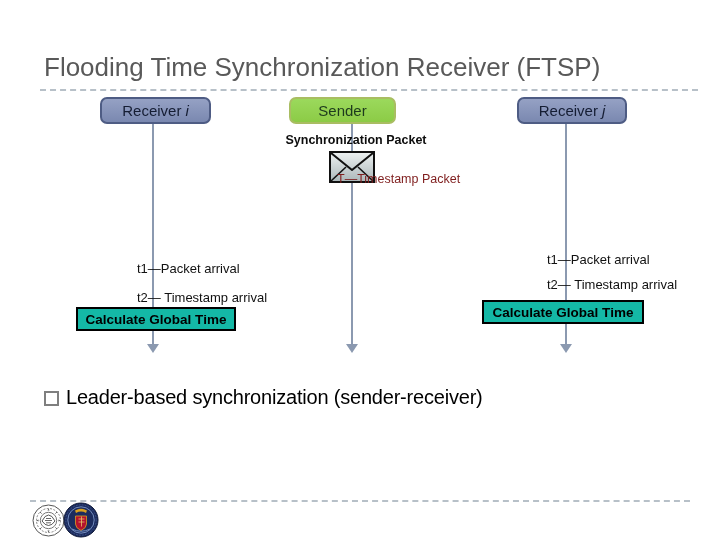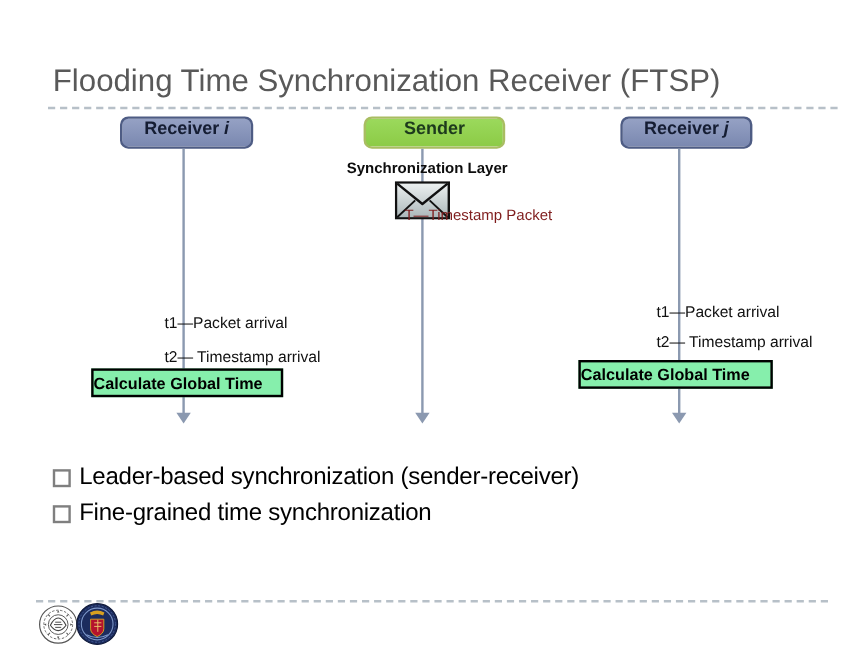--- a/index.html
+++ b/index.html
@@ -11,34 +11,34 @@
   .page-title{
     left:44px;top:52px;font-size:26px;color:#595959;letter-spacing:0;
     font-weight:400;white-space:nowrap;
   }
   .divider{height:0;border-top:2px dashed #b7c0c8;}
   .title-divider{left:40px;top:89px;width:658px;}
   .bottom-divider{left:30px;top:500px;width:660px;}
 
   .node-box{
     top:97px;height:27px;border-radius:7px;border:2px solid;
-    display:flex;align-items:flex-start;justify-content:center;
-    font-weight:bold;font-size:15px;box-sizing:border-box;white-space:nowrap;
+    display:flex;align-items:center;justify-content:center;
+    font-weight:normal;font-size:15px;box-sizing:border-box;white-space:nowrap;
   }
   .node-receiver{
     background:linear-gradient(#95a1c4,#7a88b0);
     border-color:#4e5c84;color:#151d33;
   }
   .node-sender{
     background:linear-gradient(#9bd95c,#8ccb46);
     border-color:#a9bd62;color:#1d3a1d;
   }
   .suffix-italic{font-style:italic;margin-left:4px;}
   #box-receiver-i{left:100px;width:111px;}
-  #box-sender{left:303px;width:118px;}
+  #box-sender{left:289px;width:107px;}
   #box-receiver-j{left:517px;width:110px;}
 
   .timeline{width:2px;top:124px;height:221px;background:#8b99b0;}
   #tl-left{left:152px;}
   #tl-sender{left:351px;}
   #tl-right{left:565px;}
   .arrowhead{
     width:0;height:0;top:344px;
     border-left:6px solid transparent;border-right:6px solid transparent;
     border-top:9px solid #8b99b0;
@@ -55,22 +55,22 @@
   .t-label{
     left:337px;top:172px;font-size:12.5px;color:#7f1d1d;white-space:nowrap;z-index:3;
   }
   .event-label{font-size:13px;color:#111;white-space:nowrap;}
   #left-t1{left:137px;top:261px;}
   #left-t2{left:137px;top:290px;}
   #right-t1{left:547px;top:252px;}
   #right-t2{left:547px;top:277px;}
 
   .calc-box{
-    height:24px;background:#86efac;border:2px solid #000;box-sizing:border-box;
-    display:flex;align-items:center;justify-content:flex-start;
+    height:24px;background:#14b8a6;border:2px solid #000;box-sizing:border-box;
+    display:flex;align-items:center;justify-content:center;
     font-weight:bold;font-size:13.5px;color:#000;white-space:nowrap;z-index:4;
   }
   #left-calc{left:76px;top:307px;width:160px;}
   #right-calc{left:482px;top:300px;width:162px;}
 
   .bullet-list{left:44px;top:384px;width:600px;}
   .bullet-row{position:relative;height:30px;}
   .bullet-square{
     position:absolute;left:0;top:7px;width:11px;height:11px;
     border:2px solid #7f7f7f;background:#fff;box-sizing:content-box;
@@ -103,21 +103,21 @@
       <span class="suffix-italic">j</span>
   </div>
 
   <div class="abs timeline" id="tl-left"></div>
   <div class="abs timeline" id="tl-sender"></div>
   <div class="abs timeline" id="tl-right"></div>
   <div class="abs arrowhead" id="ah-left"></div>
   <div class="abs arrowhead" id="ah-sender"></div>
   <div class="abs arrowhead" id="ah-right"></div>
 
-  <div class="abs sync-label">Synchronization Layer</div>
+  <div class="abs sync-label">Synchronization Packet</div>
 
   <svg class="abs envelope" width="46" height="32" viewBox="0 0 46 32">
     <defs>
       <linearGradient id="envGrad" x1="0" y1="0" x2="0" y2="1">
         <stop offset="0" stop-color="#eef2f2"></stop>
         <stop offset="1" stop-color="#aab6b8"></stop>
       </linearGradient>
     </defs>
     <rect x="1" y="1" width="44" height="30" fill="url(#envGrad)" stroke="#111" stroke-width="2"></rect>
     <path d="M2,2 L23,19 L44,2" fill="none" stroke="#111" stroke-width="2" stroke-linejoin="round"></path>
@@ -137,24 +137,20 @@
   <div class="abs event-label" id="right-t2">t2— Timestamp arrival</div>
   <div class="abs calc-box" id="right-calc">
     <span>Calculate Global Time</span>
   </div>
 
   <div class="abs bullet-list">
     <div class="bullet-row">
       <span class="bullet-square"></span>
       <span class="bullet-text">Leader-based synchronization (sender-receiver)</span>
     </div>
-    <div class="bullet-row">
-      <span class="bullet-square"></span>
-      <span class="bullet-text">Fine-grained time synchronization</span>
-    </div>
   </div>
 
   <div class="abs divider bottom-divider"></div>
 
   <svg class="abs logo" id="logo-seal" width="33" height="33" viewBox="0 0 33 33">
     <circle cx="16.5" cy="16.5" r="15.5" fill="#ffffff" stroke="#555" stroke-width="1"></circle>
     <circle cx="16.5" cy="16.5" r="12" fill="none" stroke="#666" stroke-width="0.8" stroke-dasharray="2 1.4"></circle>
     <circle cx="16.5" cy="16.5" r="8.2" fill="none" stroke="#555" stroke-width="0.8"></circle>
     <path d="M10,17 q3,-6 6.5,-6 q3.5,0 6.5,6 q-3,4.5 -6.5,4.5 q-3.5,0 -6.5,-4.5 z" fill="none" stroke="#444" stroke-width="0.9"></path>
     <path d="M13,16.5 h7 M14,14.5 h5 M14,18.8 h5" stroke="#444" stroke-width="0.8"></path>

